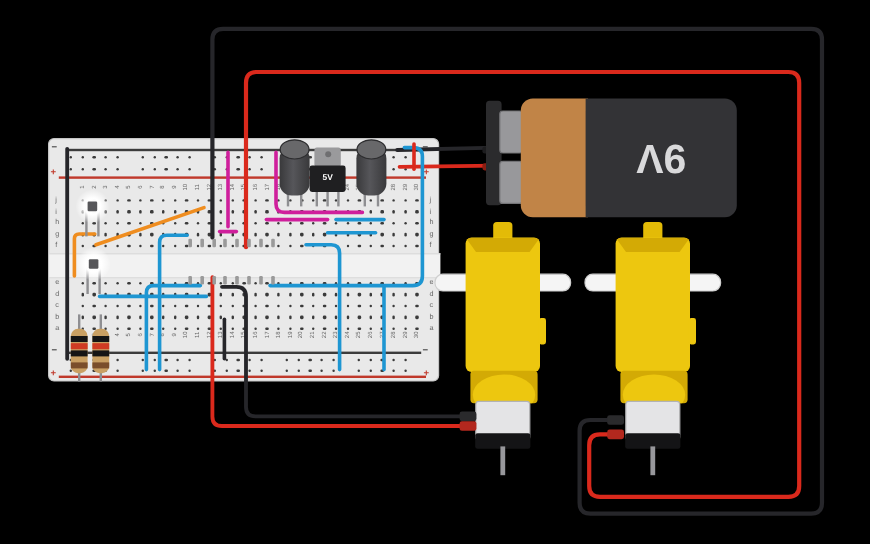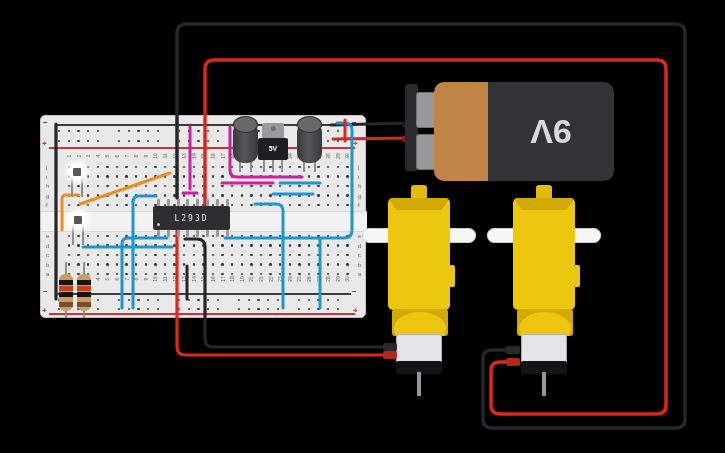--- a/index.html
+++ b/index.html
@@ -631,24 +631,20 @@
     <div class="abs ic-pin" style="left:62.8px;top:0;"></div>
       <div class="abs ic-pin" style="left:72.6px;top:0;"></div>
     <div class="abs ic-pin" style="left:4px;top:31px;"></div>
       <div class="abs ic-pin" style="left:13.8px;top:31px;"></div>
     <div class="abs ic-pin" style="left:23.6px;top:31px;"></div>
       <div class="abs ic-pin" style="left:33.4px;top:31px;"></div>
     <div class="abs ic-pin" style="left:43.2px;top:31px;"></div>
       <div class="abs ic-pin" style="left:53px;top:31px;"></div>
     <div class="abs ic-pin" style="left:62.8px;top:31px;"></div>
       <div class="abs ic-pin" style="left:72.6px;top:31px;"></div>
-    <div id="ic-body" class="abs" style="left:0;top:7px;width:77px;height:24px;">
-      <div id="ic-label" class="abs">L293D</div>
-      <div class="abs" style="left:4px;top:17px;width:3px;height:3px;background:#cfcfcf;border-radius:50%;"></div>
-    </div>
   </div>
 
   <div class="abs comp" style="left:233px;top:116px;width:25px;height:56px;">
     <div class="abs leg" style="left:6px;top:44px;width:2px;height:12px;"></div>
     <div class="abs leg" style="left:17px;top:44px;width:2px;height:12px;"></div>
     <div class="abs cap-body" style="left:0;top:8px;width:25px;height:39px;"></div>
     <div class="abs cap-top" style="left:0;top:0;width:25px;height:17px;"></div>
   </div>
 
   <div class="abs comp" style="left:258px;top:121px;width:30px;height:51px;">

